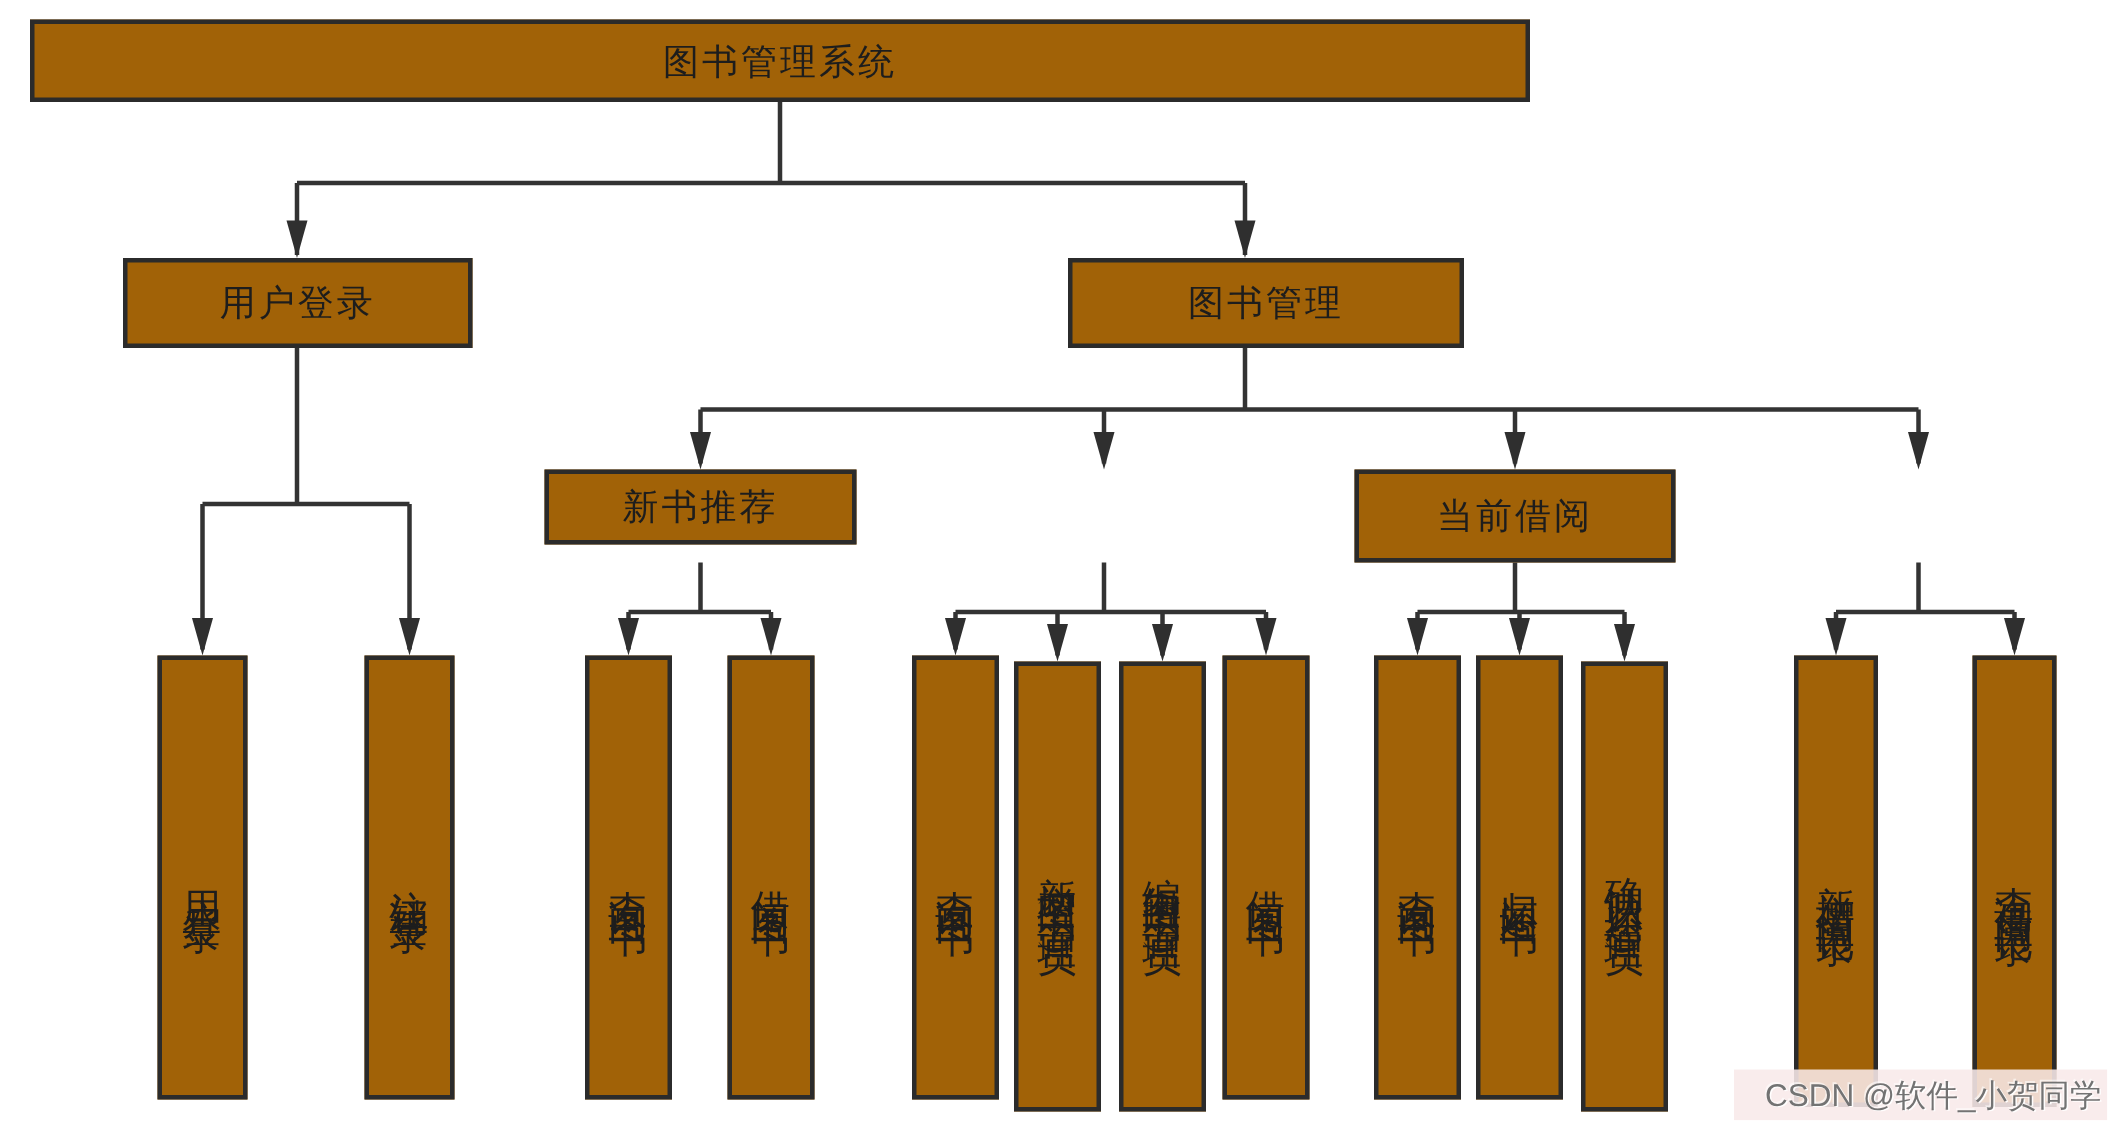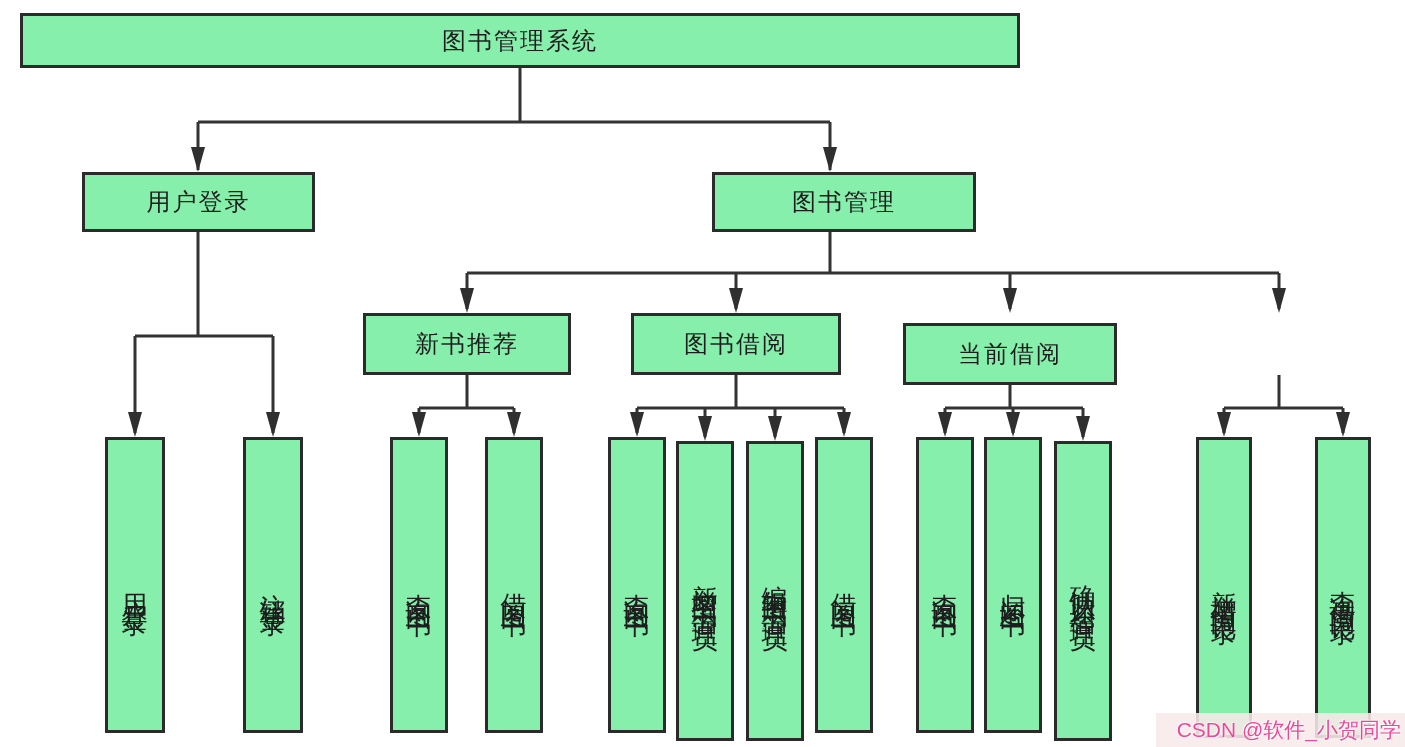--- a/index.html
+++ b/index.html
@@ -18,21 +18,21 @@
   .connectors {
     position: absolute;
     left: 0;
     top: 0;
     z-index: 0;
   }
   .node {
     position: absolute;
     box-sizing: border-box;
     border: 3px solid #2b2b2b;
-    background: #86efac;
+    background: #a16207;
     display: flex;
     align-items: center;
     justify-content: center;
     color: #1d1d1d;
     z-index: 1;
   }
   .node.h span {
     font-size: 24px;
     letter-spacing: 2px;
     white-space: nowrap;
@@ -48,21 +48,21 @@
     left: 1156px;
     top: 713px;
     width: 249px;
     height: 34px;
     display: flex;
     align-items: center;
     justify-content: flex-end;
     padding-right: 4px;
     box-sizing: border-box;
     background: rgba(248, 233, 233, 0.88);
-    color: #ec4899;
+    color: #737373;
     font-size: 21px;
     white-space: nowrap;
     text-shadow: 1px 1px 0 rgba(255,255,255,0.95), -1px -1px 0 rgba(255,255,255,0.6);
     z-index: 2;
     pointer-events: none;
   }
 </style>
 </head>
 <body>
 
@@ -112,27 +112,24 @@
     <span>图书管理系统</span>
   </div>
 
   <div class="node h" style="left:82px; top:172px; width:233px; height:60px;">
     <span>用户登录</span>
   </div>
   <div class="node h" style="left:712px; top:172px; width:264px; height:60px;">
     <span>图书管理</span>
   </div>
 
-  <div class="node h" style="left:363px; top:313px; width:208px; height:62px;">
+  <div class="node h" style="left:363px; top:313px; width:208px; height:50px;">
     <span>新书推荐</span>
   </div>
-  <div class="node h" style="left:631px; top:313px; width:210px; height:62px;">
-    <span>图书借阅</span>
-  </div>
-  <div class="node h" style="left:903px; top:323px; width:214px; height:62px;">
+  <div class="node h" style="left:903px; top:313px; width:214px; height:62px;">
     <span>当前借阅</span>
   </div>
 
   <div class="node v" style="left:105px; top:437px; width:60px; height:296px;">
     <span>用户登录</span>
   </div>
   <div class="node v" style="left:243px; top:437px; width:60px; height:296px;">
     <span>注销登录</span>
   </div>
 

